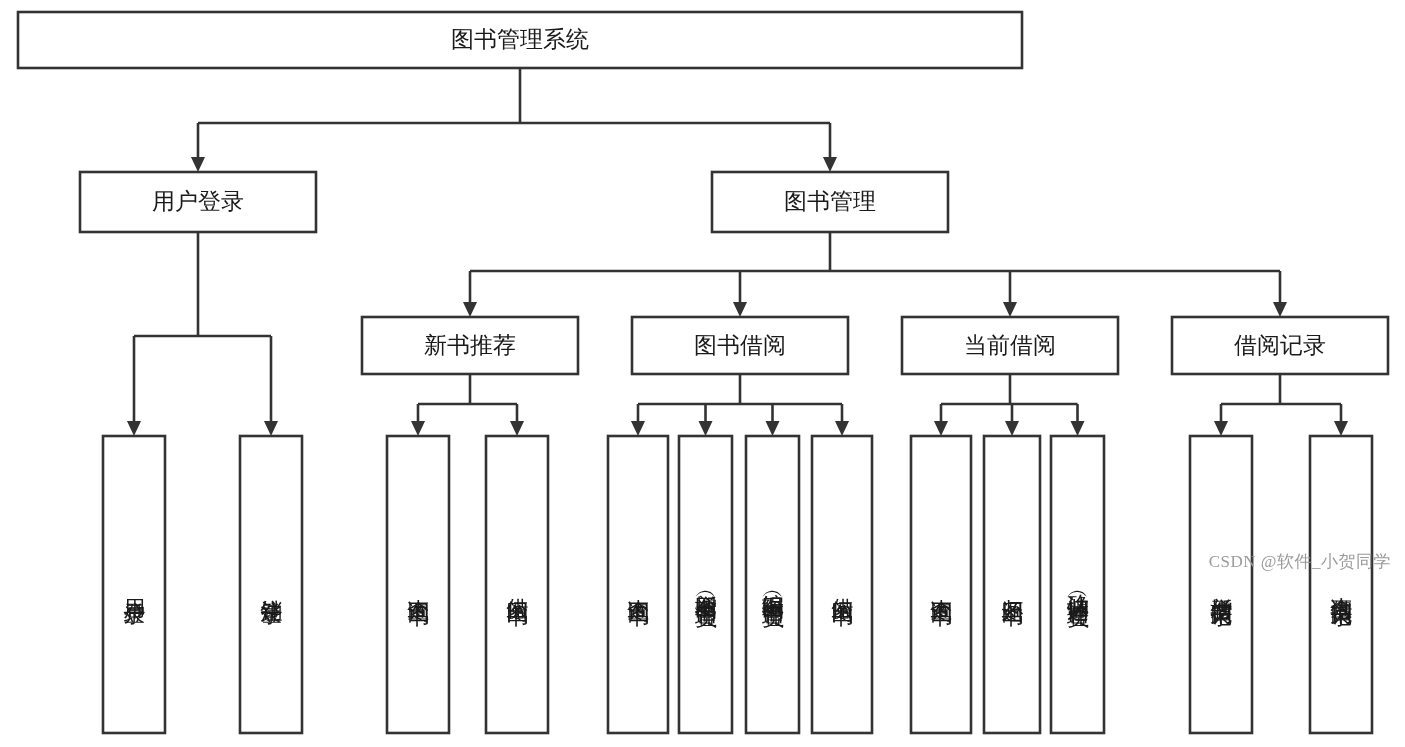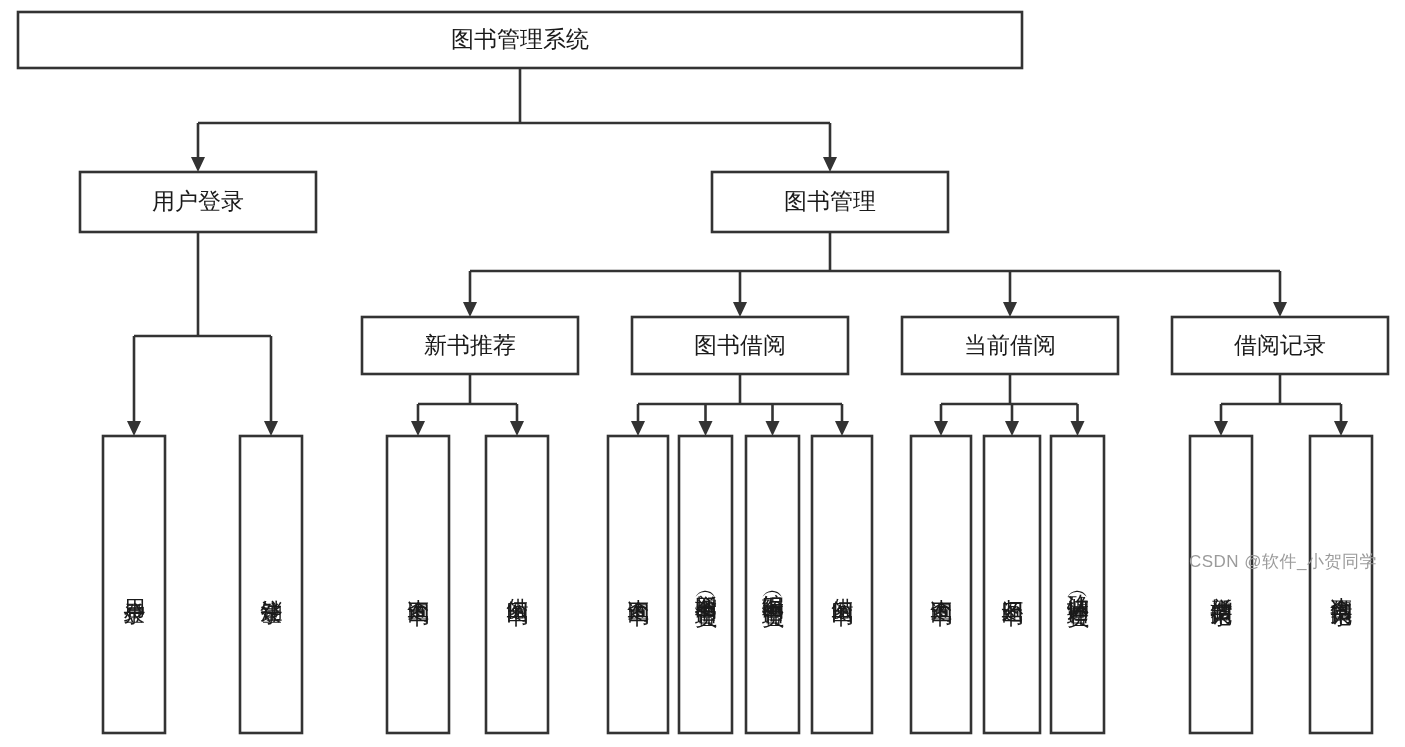--- a/index.html
+++ b/index.html
@@ -61,23 +61,23 @@
     font-size: 22px;
     line-height: 1.04;
     letter-spacing: 2px;
     color: #1a1a1a;
     white-space: nowrap;
     pointer-events: none;
     user-select: none;
   }
   .watermark {
     position: absolute;
-    right: 28px;
+    right: 14px;
     bottom: 8px;
-    font-family: Liberation Sans, sans-serif;
+    font-family: Liberation Serif, serif;
     font-size: 17px;
     color: #9b9b9b;
     letter-spacing: 0.5px;
     white-space: nowrap;
   }
 </style>
 </head>
 <body>
 
 <div id="diagram-root">

